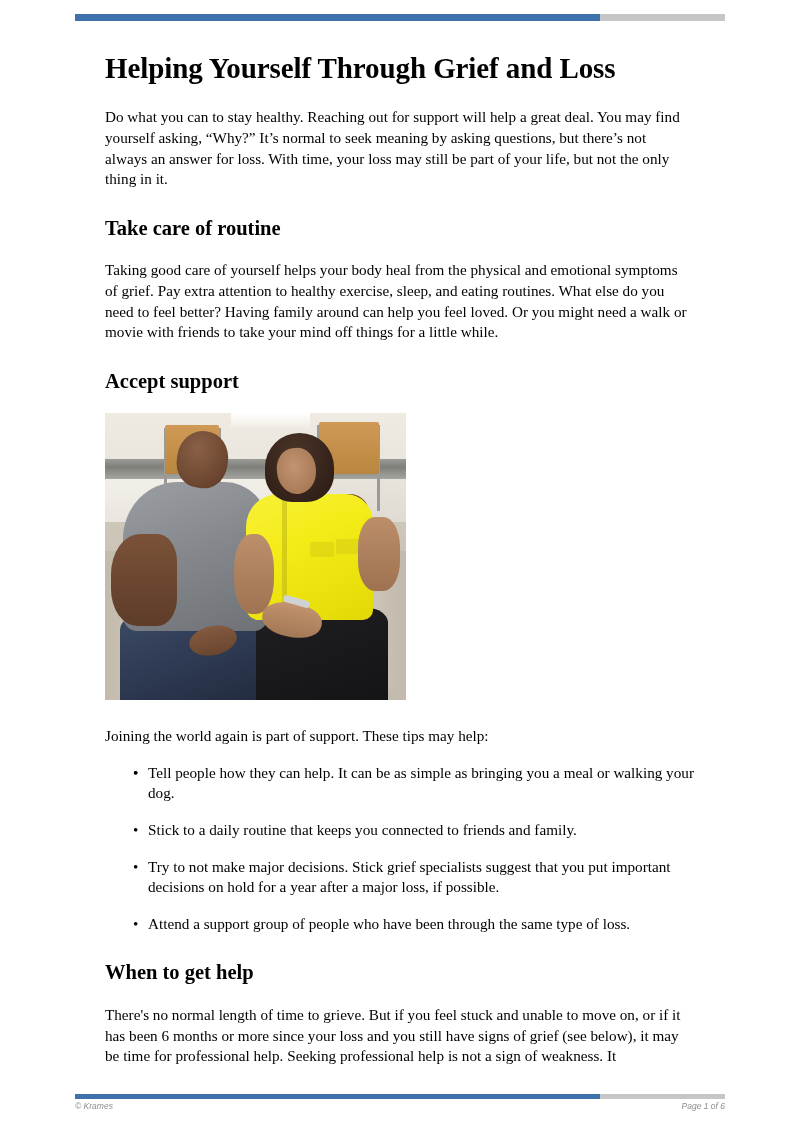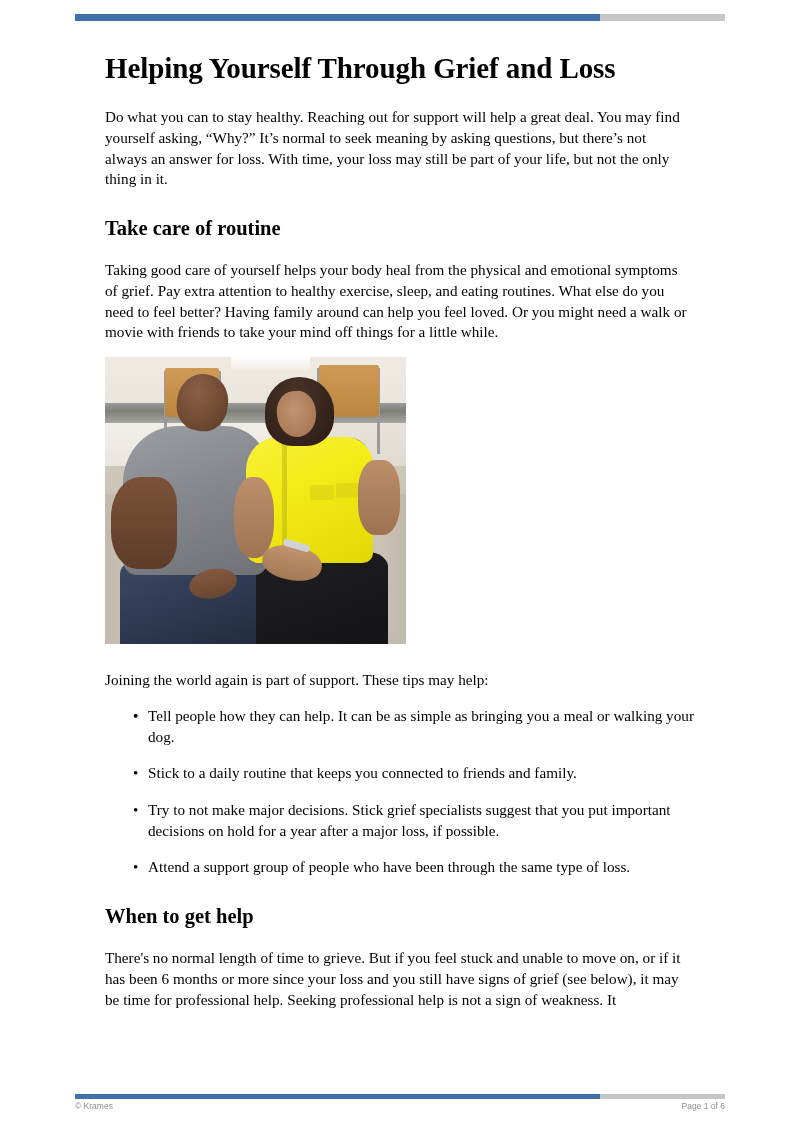--- a/index.html
+++ b/index.html
@@ -293,20 +293,21 @@
     background: #c6c6c6;
   }
   .footer-text {
     position: absolute;
     left: 75px;
     top: 1101px;
     width: 650px;
     display: flex;
     justify-content: space-between;
     font-family: "Liberation Sans", "DejaVu Sans", sans-serif;
+    font-style: italic;
     font-size: 8.5px;
     color: #8d8d8d;
     gap: 37px;
   }
 </style>
 </head>
 <body>
 
 <div class="page">
 
@@ -317,20 +318,21 @@
 
   <div class="content">
 
     <h1 class="doc-title">Helping Yourself Through Grief and Loss</h1>
 
     <p class="body-text">Do what you can to stay healthy. Reaching out for support will help a great deal. You may find yourself asking, “Why?” It’s normal to seek meaning by asking questions, but there’s not always an answer for loss. With time, your loss may still be part of your life, but not the only thing in it.</p>
 
     <h2 class="section-title">Take care of routine</h2>
     <p class="body-text">Taking good care of yourself helps your body heal from the physical and emotional symptoms of grief. Pay extra attention to healthy exercise, sleep, and eating routines. What else do you need to feel better? Having family around can help you feel loved. Or you might need a walk or movie with friends to take your mind off things for a little while.</p>
 
+    <h2 class="section-title">Accept support</h2>
 
     <div class="photo-wrap">
       <div class="photo">
         <div class="bg-wall"></div>
         <div class="light"></div>
         <div class="counter"></div>
         <div class="wall-panel"></div>
         <div class="chair-leg l1"></div>
         <div class="chair-leg l2"></div>
         <div class="chair-leg r1"></div>

